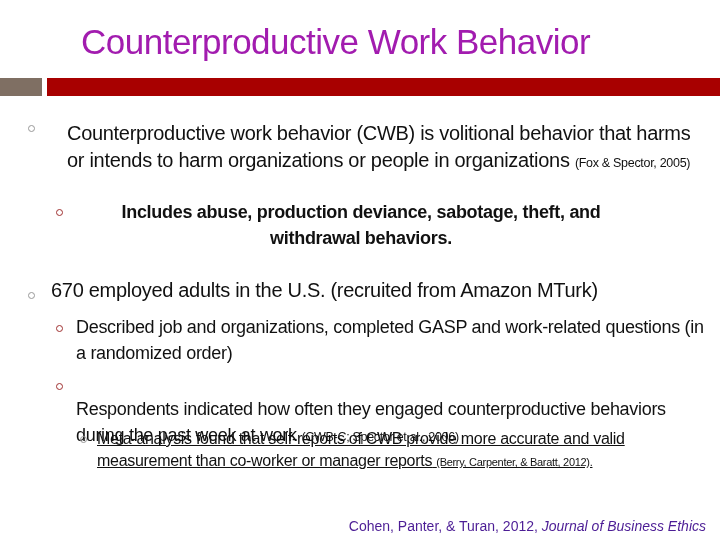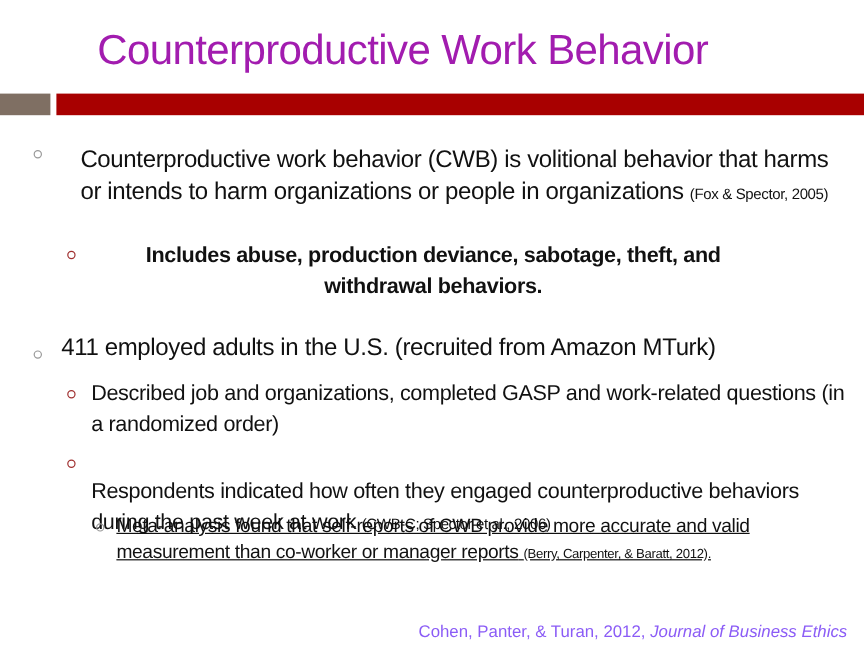--- a/index.html
+++ b/index.html
@@ -9,21 +9,21 @@
   .bar-right{position:absolute;left:47px;top:78px;width:673px;height:18px;background:#a80000;}
   .item{position:absolute;}
   .bullet{position:absolute;width:5px;height:5px;border-radius:50%;border:1px solid #999;}
   .bullet.red{border-color:#a03030;}
   .l1{font-size:20px;line-height:27px;letter-spacing:-0.3px;}
   .l2{font-size:18px;line-height:26px;letter-spacing:-0.3px;}
   .l3{font-size:16px;line-height:22px;letter-spacing:-0.3px;text-decoration:underline;}
   .cite{font-size:12.5px;}
   .cite3{font-size:11px;}
   .bold{font-weight:bold;text-align:center;}
-  .footer{position:absolute;right:14px;top:518px;font-size:14px;color:#8b5cf6;white-space:nowrap;}
+  .footer{position:absolute;right:14px;top:518px;font-size:14px;color:#4c1d95;white-space:nowrap;}
   .footer i{font-style:italic;}
 </style>
 </head>
 <body>
 
 <div class="title">Counterproductive Work Behavior</div>
 <div class="bar-left"></div>
 <div class="bar-right"></div>
 
 <div class="bullet" style="left:28px;top:125px;"></div>
@@ -32,21 +32,21 @@
   <span class="cite">(Fox &amp; Spector, 2005)</span>
 </div>
 
 <div class="bullet red" style="left:56px;top:209px;"></div>
 <div class="item l2 bold" style="left:76px;top:199px;width:570px;">
   <span>Includes abuse, production deviance, sabotage, theft, and withdrawal behaviors.</span>
 </div>
 
 <div class="bullet" style="left:28px;top:292px;"></div>
 <div class="item l1" style="left:51px;top:277px;width:660px;white-space:nowrap;">
-  <span>411 employed adults in the U.S. (recruited from Amazon MTurk)</span>
+  <span>670 employed adults in the U.S. (recruited from Amazon MTurk)</span>
 </div>
 
 <div class="bullet red" style="left:56px;top:325px;"></div>
 <div class="item l2" style="left:76px;top:314px;width:630px;">
   <span>Described job and organizations, completed GASP and work-related questions (in a randomized order)</span>
 </div>
 
 <div class="bullet red" style="left:56px;top:383px;"></div>
 <div class="item l2" style="left:76px;top:372px;width:630px;margin-top:24px;">
   <span>Respondents indicated how often they engaged counterproductive behaviors during the past week at work</span>

